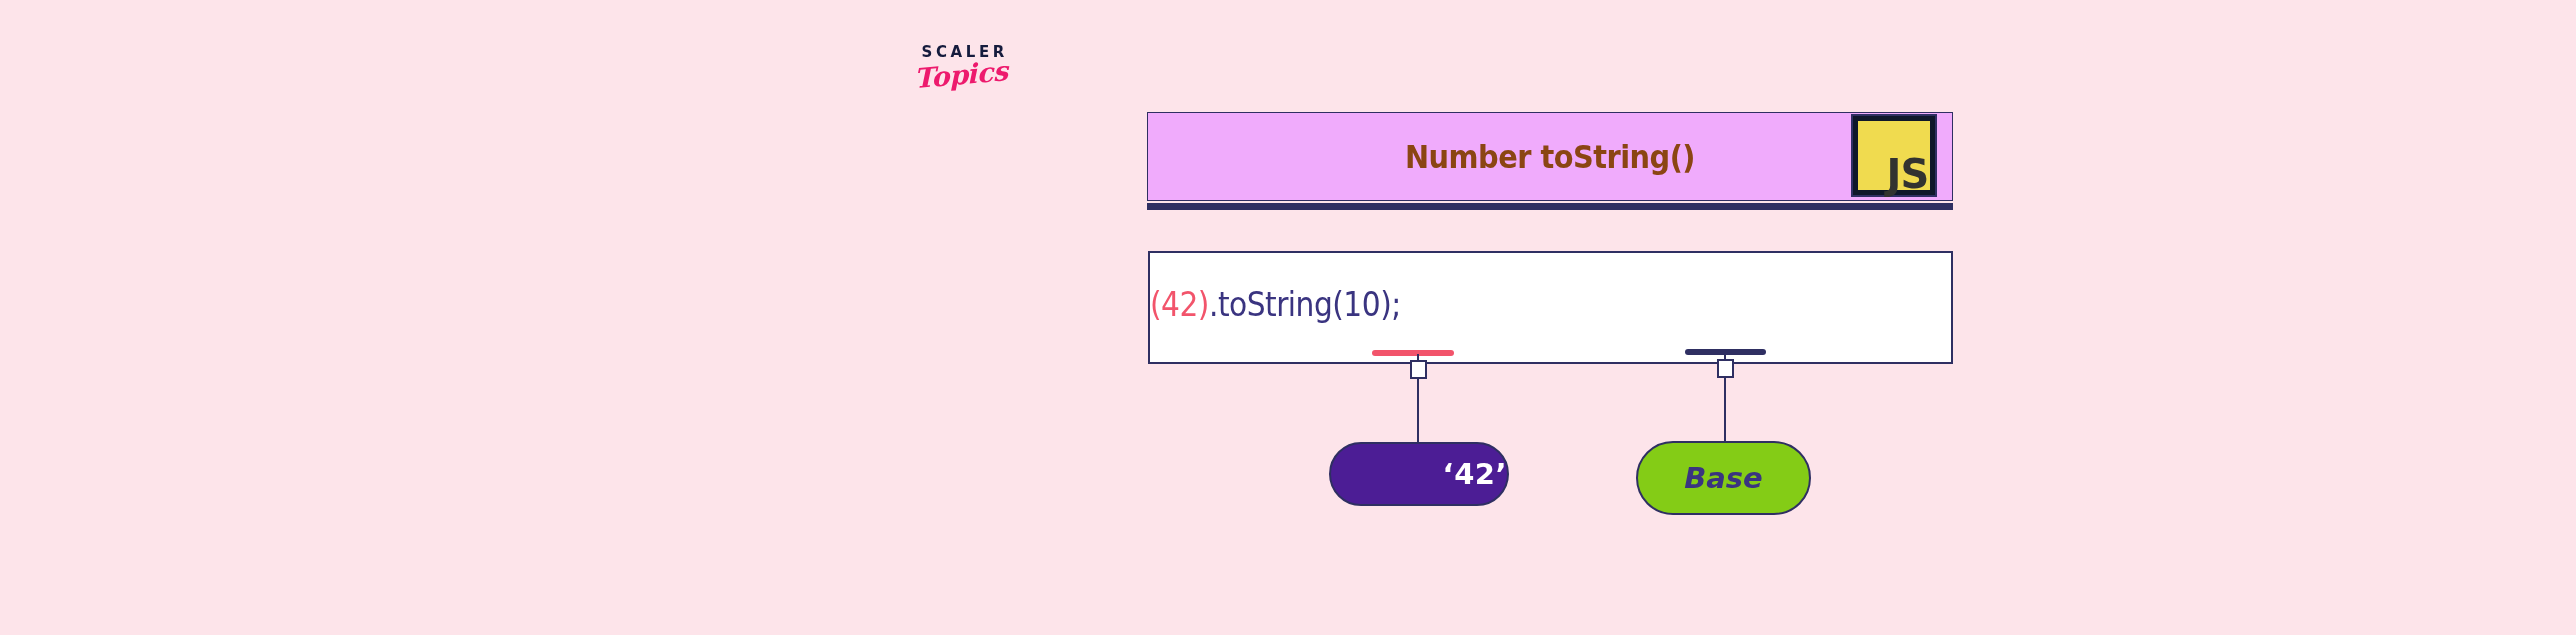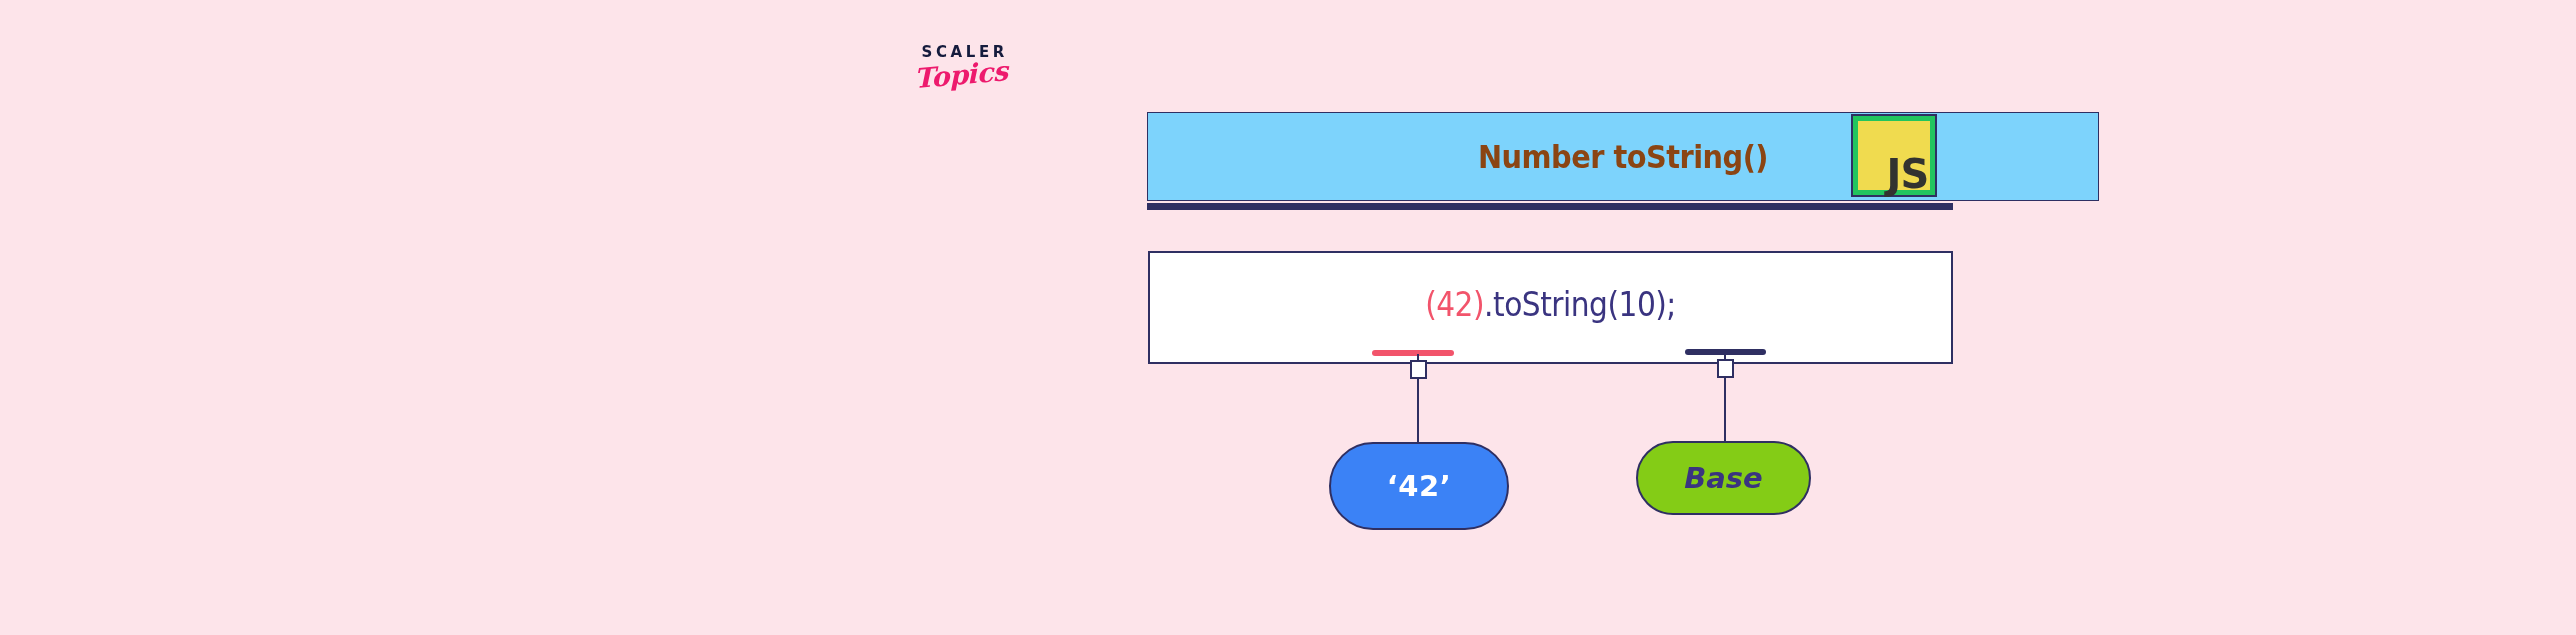--- a/index.html
+++ b/index.html
@@ -50,24 +50,24 @@
     line-height: 1;
     letter-spacing: -0.5px;
     transform: rotate(-5deg) skewX(-6deg);
   }
 
   
   .title-bar {
     position: absolute;
     left: 1147px;
     top: 112px;
-    width: 952px;
+    width: 806px;
     height: 89px;
     box-sizing: border-box;
-    background: #7dd3fc;
+    background: #f0abfc;
     border: 1.5px solid #2f2f62;
     display: flex;
     align-items: center;
     justify-content: center;
   }
   .title-bar-shadow {
     position: absolute;
     left: 1147px;
     top: 203px;
     width: 806px;
@@ -84,21 +84,21 @@
   }
 
   
   .js-badge {
     position: absolute;
     left: 1851px;
     top: 114px;
     width: 86px;
     height: 83px;
     box-sizing: border-box;
-    background: #22c55e;
+    background: #0f172a;
     border: 2.1px solid #2f2f62;
     padding: 4.6px;
   }
   .js-badge-inner {
     width: 100%;
     height: 100%;
     background: #f0db4f;
     position: relative;
   }
   .js-badge-text {
@@ -118,21 +118,21 @@
     position: absolute;
     left: 1148px;
     top: 251px;
     width: 805px;
     height: 113px;
     box-sizing: border-box;
     background: #ffffff;
     border: 2.1px solid #2f2f62;
     display: flex;
     align-items: center;
-    justify-content: center;
+    justify-content: flex-start;
   }
   .code-text {
     font-family: "DejaVu Sans Condensed", "Liberation Sans Narrow", "Liberation Sans", sans-serif;
     font-size: 33px;
     color: #3a3480;
     white-space: nowrap;
     letter-spacing: -0.5px;
     position: relative;
     top: -3.1px;
   }
@@ -198,23 +198,24 @@
     box-sizing: border-box;
     border-radius: 515px;
     display: flex;
     align-items: center;
     justify-content: center;
   }
   .pill-value {
     left: 1329px;
     top: 442px;
     width: 180px;
-    height: 88px;
-    background: #3b82f6;
+    height: 64px;
+    background: #4c1d95;
     border: 2.6px solid #2f2f62;
+    justify-content: flex-end;
   }
   .pill-value-text {
     font-family: "DejaVu Sans", sans-serif;
     font-weight: bold;
     font-size: 29px;
     color: #ffffff;
     letter-spacing: 0.5px;
   }
   .pill-base {
     left: 1636px;

